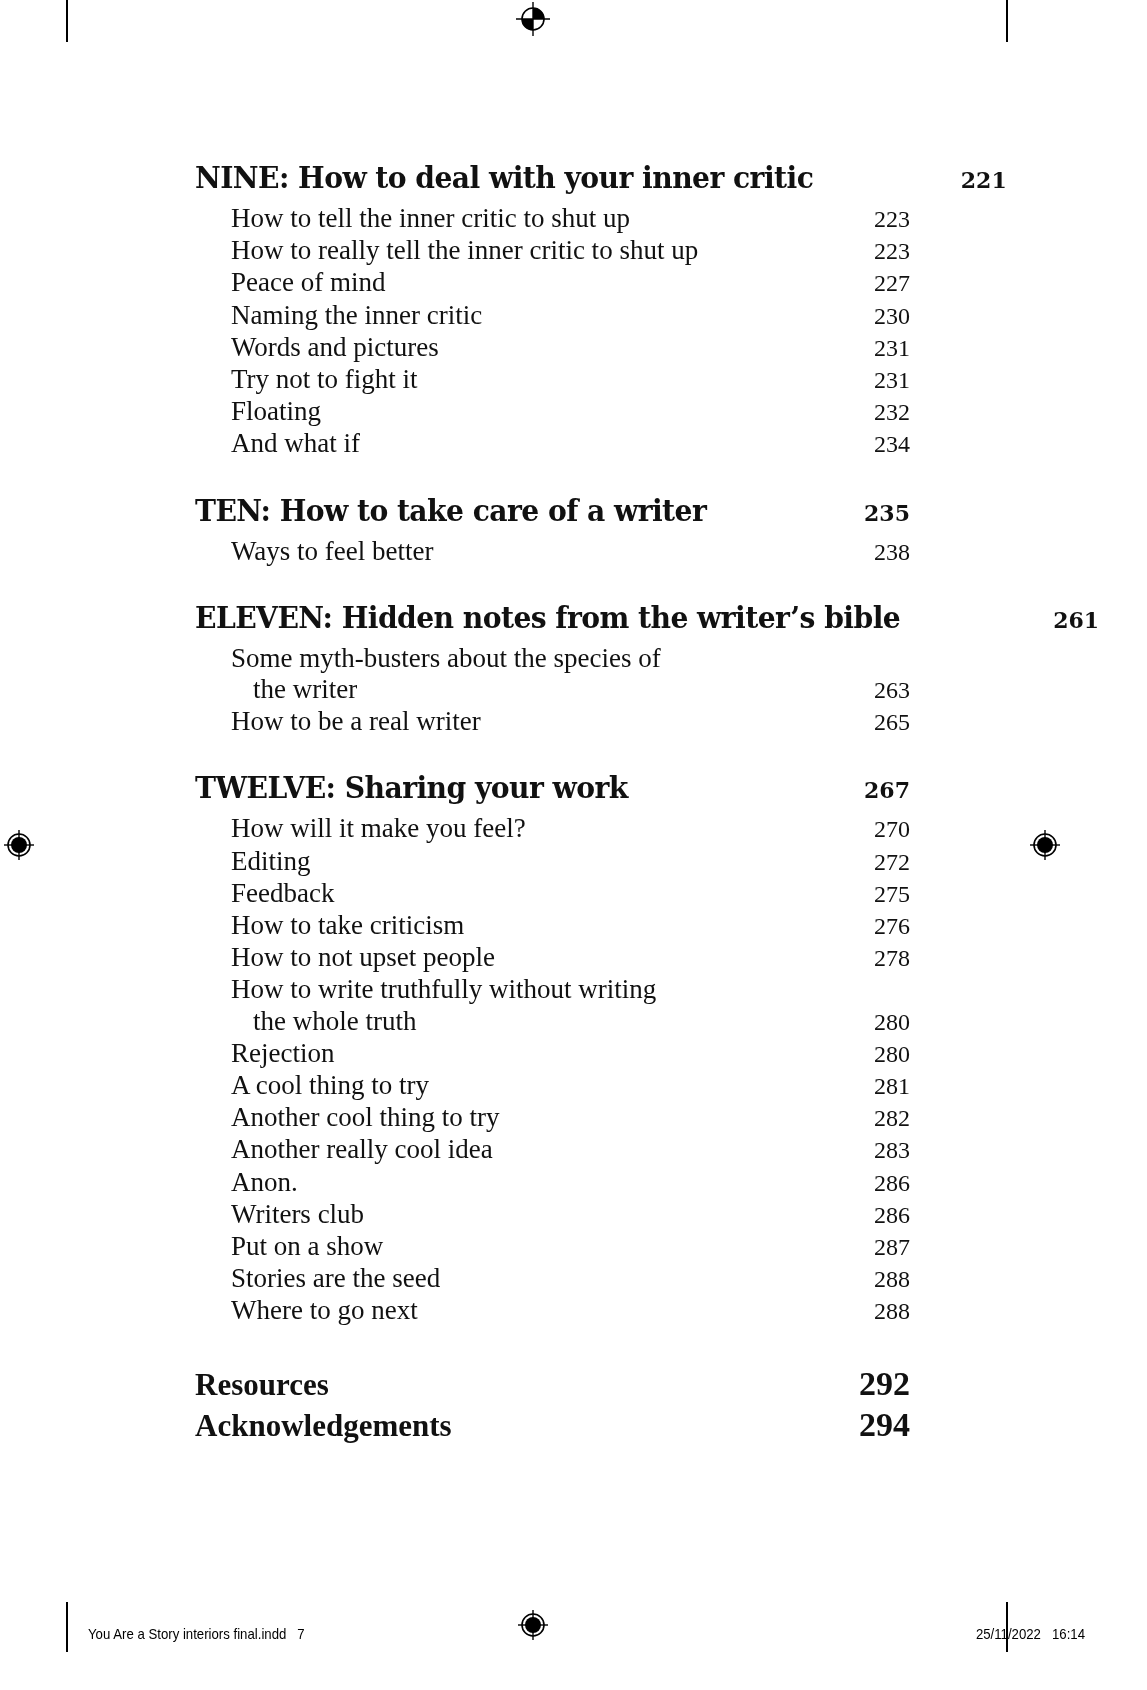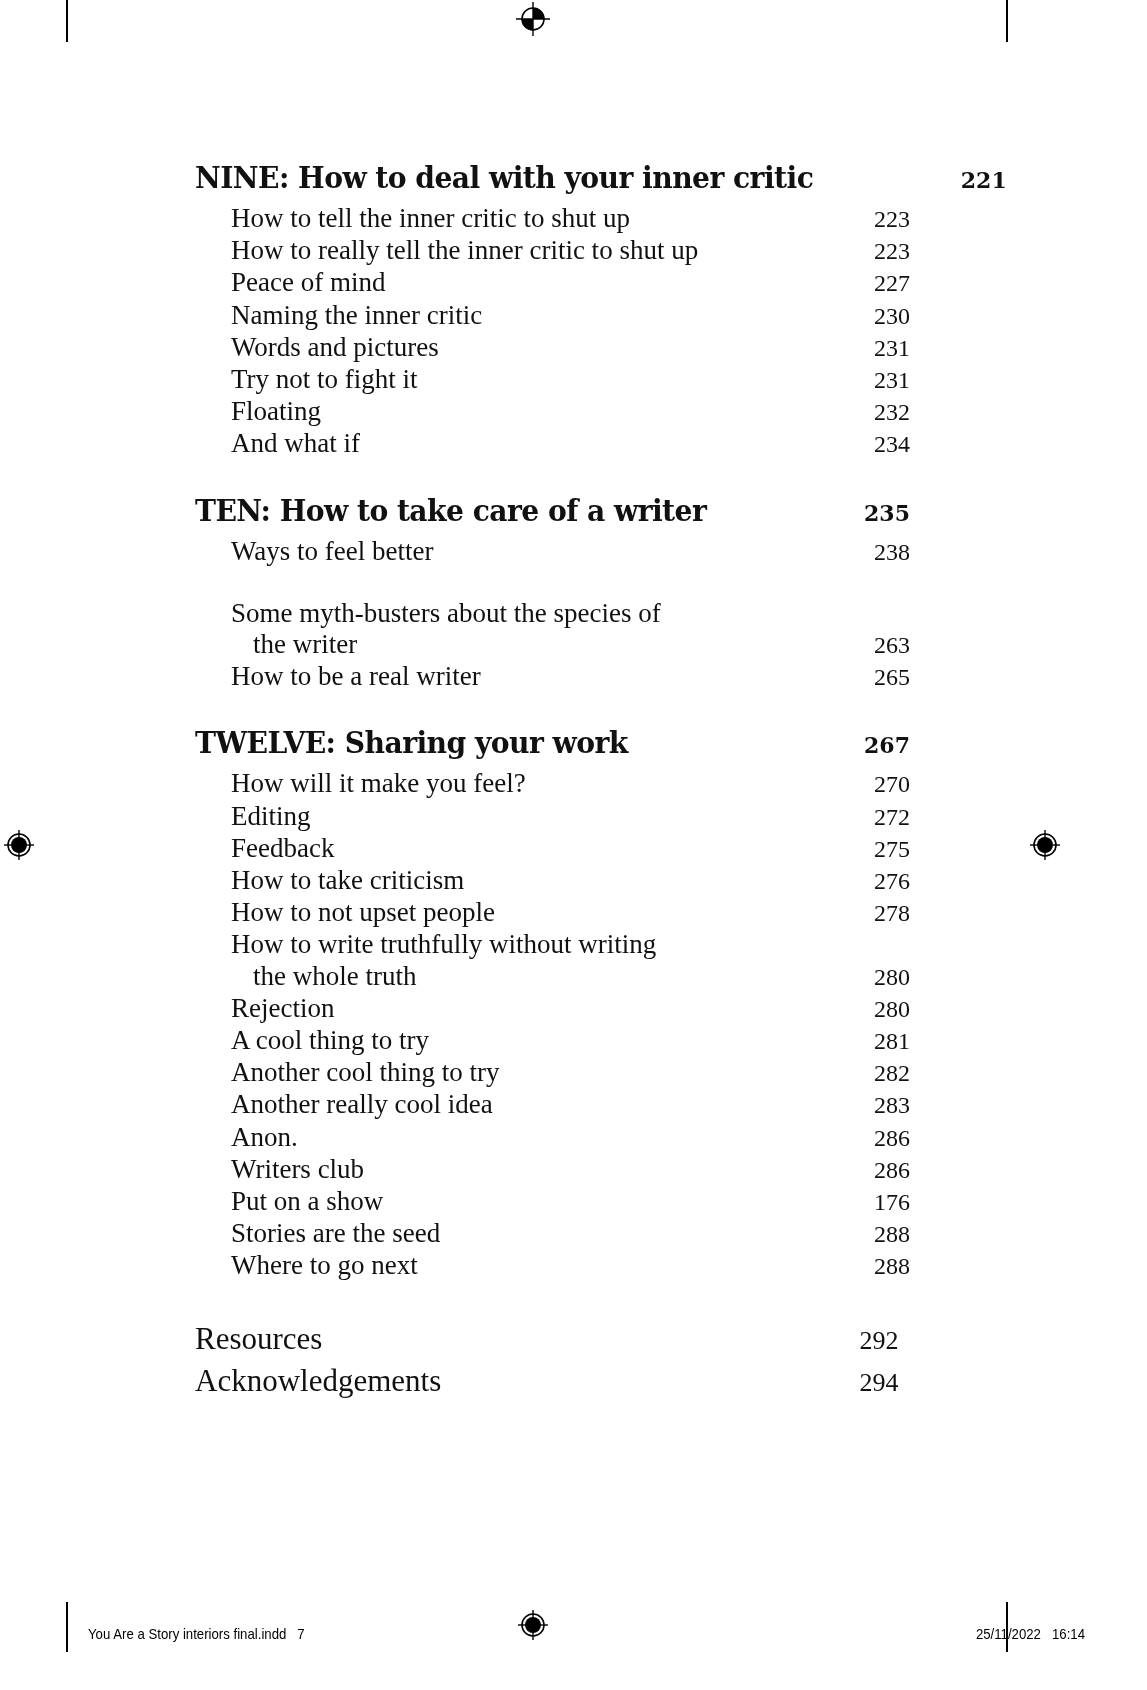--- a/index.html
+++ b/index.html
@@ -99,23 +99,23 @@
   }
   .row.entry.wrap-line .label {
     padding-left: 58px;
   }
   .row.entry .page-num { font-size: 24px; }
 
   
   .row.backmatter {
     font-size: 31px;
     line-height: 40px;
-    font-weight: 400;
-  }
-  .row.backmatter .page-num { font-size: 26px; text-align: center; }
+    font-weight: 700;
+  }
+  .row.backmatter .page-num { font-size: 34px; }
 
   .backmatter-block { margin-top: 36px; }
 
   
   .footer {
     position: absolute;
     left: 0;
     top: 1616px;
     width: 1147px;
     height: 40px;
@@ -233,20 +233,25 @@
           <span class="spacer"></span>
           <span class="page-num">235</span>
         </div>
         <div class="row entry">
           <span class="label">Ways to feel better</span>
           <span class="spacer"></span>
           <span class="page-num">238</span>
         </div>
       </div>
       <div class="toc-group">
+        <div class="row chapter">
+          <span class="label">ELEVEN: Hidden notes from the writer’s bible</span>
+          <span class="spacer"></span>
+          <span class="page-num">261</span>
+        </div>
         <div class="row entry">
           <span class="label">Some myth-busters about the species of</span>
           <span class="spacer"></span>
           <span class="page-num"></span>
         </div>
         <div class="row entry wrap-line">
           <span class="label">the writer</span>
           <span class="spacer"></span>
           <span class="page-num">263</span>
         </div>
@@ -323,21 +328,21 @@
           <span class="page-num">286</span>
         </div>
         <div class="row entry">
           <span class="label">Writers club</span>
           <span class="spacer"></span>
           <span class="page-num">286</span>
         </div>
         <div class="row entry">
           <span class="label">Put on a show</span>
           <span class="spacer"></span>
-          <span class="page-num">176</span>
+          <span class="page-num">287</span>
         </div>
         <div class="row entry">
           <span class="label">Stories are the seed</span>
           <span class="spacer"></span>
           <span class="page-num">288</span>
         </div>
         <div class="row entry">
           <span class="label">Where to go next</span>
           <span class="spacer"></span>
           <span class="page-num">288</span>

